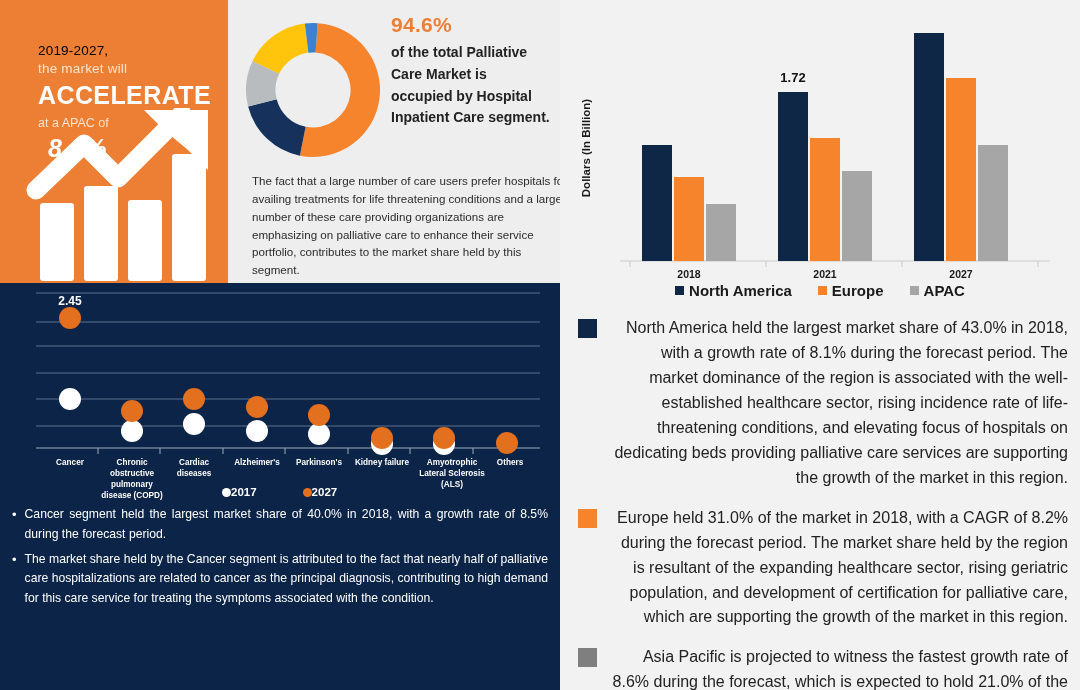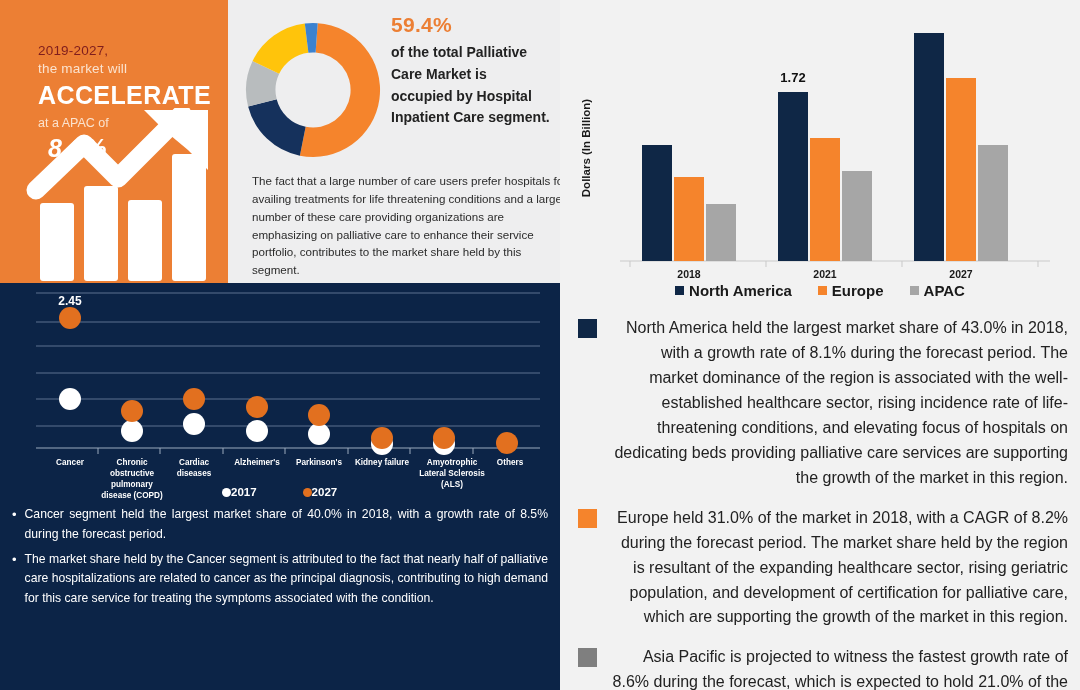--- a/index.html
+++ b/index.html
@@ -11,21 +11,21 @@
     position:relative;
   }
   .root{position:absolute;inset:0;width:1080px;height:690px;}
 
   
   .panel-cagr{
     position:absolute;left:0;top:0;width:228px;height:283px;
     background:#ec7f34;overflow:hidden;
   }
   .cagr-text{position:absolute;left:38px;top:42px;width:180px;z-index:3;}
-  .cagr-l1{font-size:13.5px;color:#7f1d1d;line-height:1.35;letter-spacing:.2px;}
+  .cagr-l1{font-size:13.5px;color:#000000;line-height:1.35;letter-spacing:.2px;}
   .cagr-l2{font-size:13.5px;color:#fbe3cf;line-height:1.35;letter-spacing:.2px;}
   .cagr-big{font-size:25px;font-weight:bold;color:#ffffff;letter-spacing:.4px;line-height:1.25;margin-top:2px;}
   .cagr-l3{font-size:12.5px;color:#fbe3cf;line-height:1.4;margin-top:3px;}
   .cagr-pct{font-size:25px;font-weight:bold;color:#ffffff;margin-top:2px;margin-left:10px;letter-spacing:.5px;font-style:italic;}
   .cagr-art{position:absolute;left:22px;top:108px;width:200px;height:175px;z-index:1;}
 
   .panel-donut{
     position:absolute;left:228px;top:0;width:332px;height:283px;
     background:#eeeeef;
   }
@@ -119,21 +119,21 @@
 
           <path d="M -64.91 16.55 A 67 67 0 0 1 -60.42 -28.94 L -33.82 -16.2 A 37.5 37.5 0 0 0 -36.33 9.26 Z" fill="#b8bcbe"></path>
 
           <path d="M -60.42 -28.94 A 67 67 0 0 1 -8.19 -66.50 L -4.58 -37.22 A 37.5 37.5 0 0 0 -33.82 -16.2 Z" fill="#ffc40b"></path>
 
           <path d="M -8.19 -66.50 A 67 67 0 0 1 4.68 -66.83 L 2.62 -37.41 A 37.5 37.5 0 0 0 -4.58 -37.22 Z" fill="#3b82d0"></path>
         </g>
       </svg>
     </div>
     <div class="donut-side">
-      <div class="donut-pct">59.4%</div>
+      <div class="donut-pct">94.6%</div>
       <div class="donut-desc">of the total Palliative Care Market is occupied by Hospital Inpatient Care segment.</div>
     </div>
     <div class="donut-para">The fact that a large number of care users prefer hospitals for availing treatments for life threatening conditions and a large number of these care providing organizations are emphasizing on palliative care to enhance their service portfolio, contributes to the market share held by this segment.</div>
   </div>
 
   <div class="panel-dot">
     <div class="dot-chart">
       <svg class="dot-svg" viewBox="0 0 560 222">
         <g stroke="#6b7f9c" stroke-width="1" opacity="0.85">
           <line x1="36" y1="10" x2="540" y2="10"></line>

